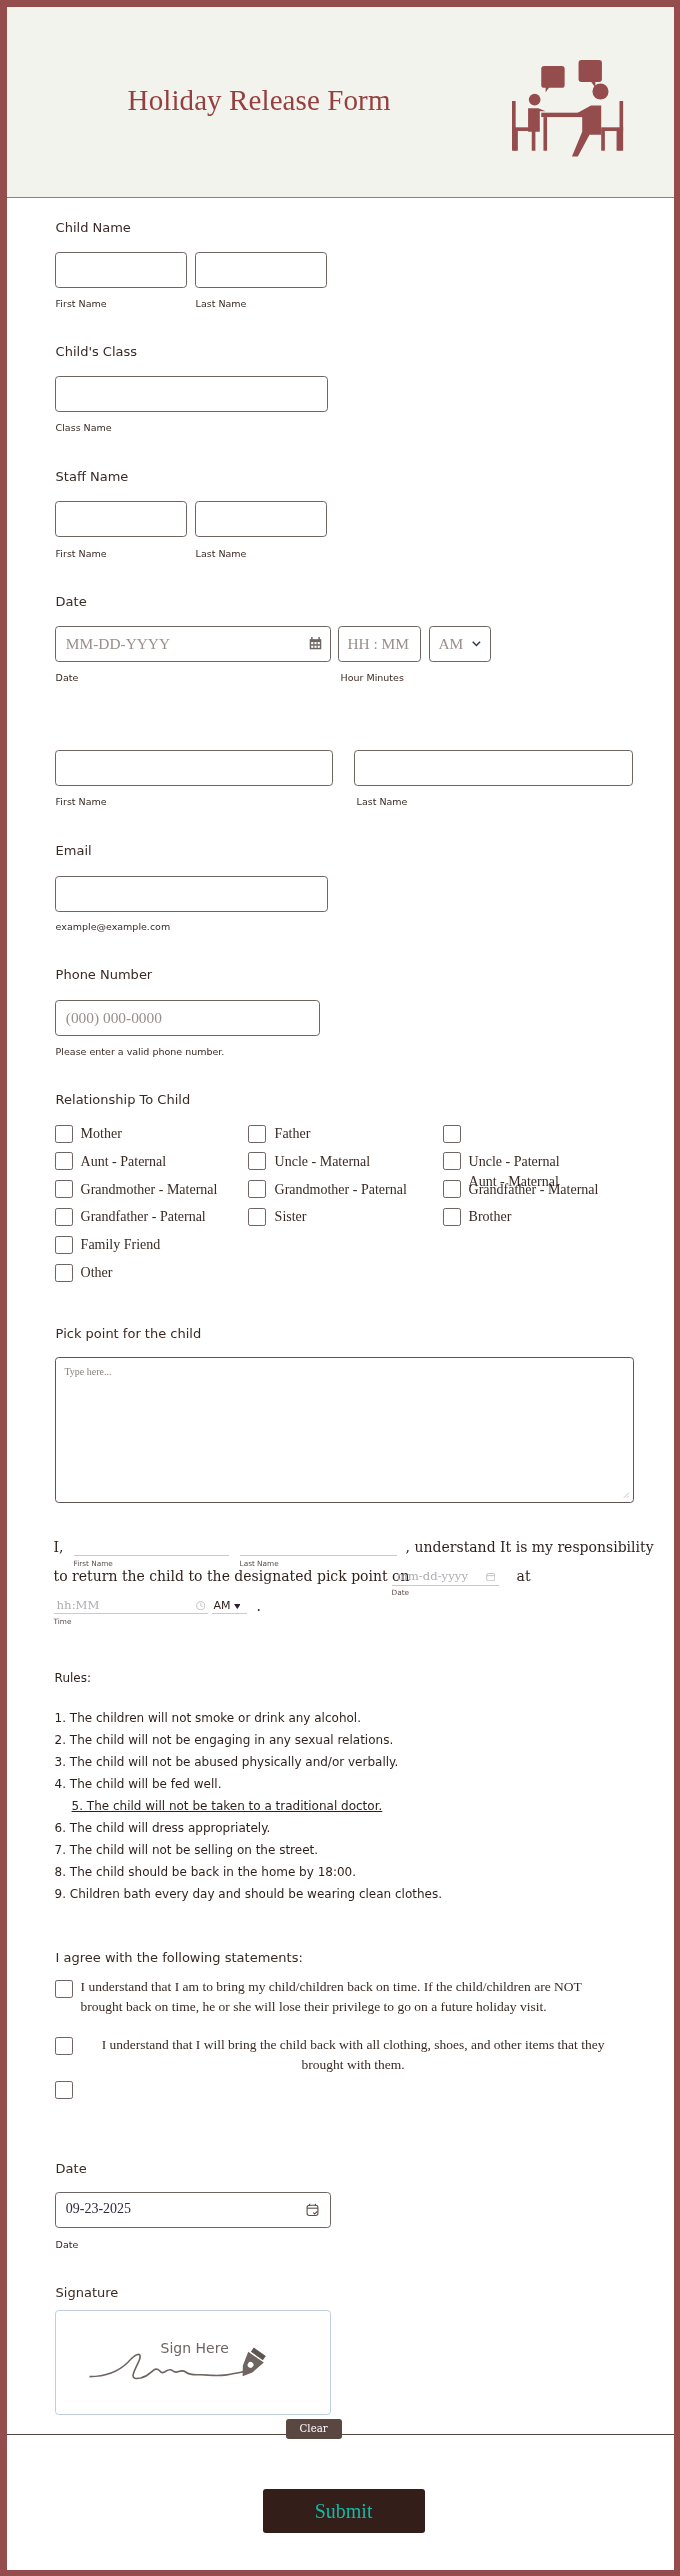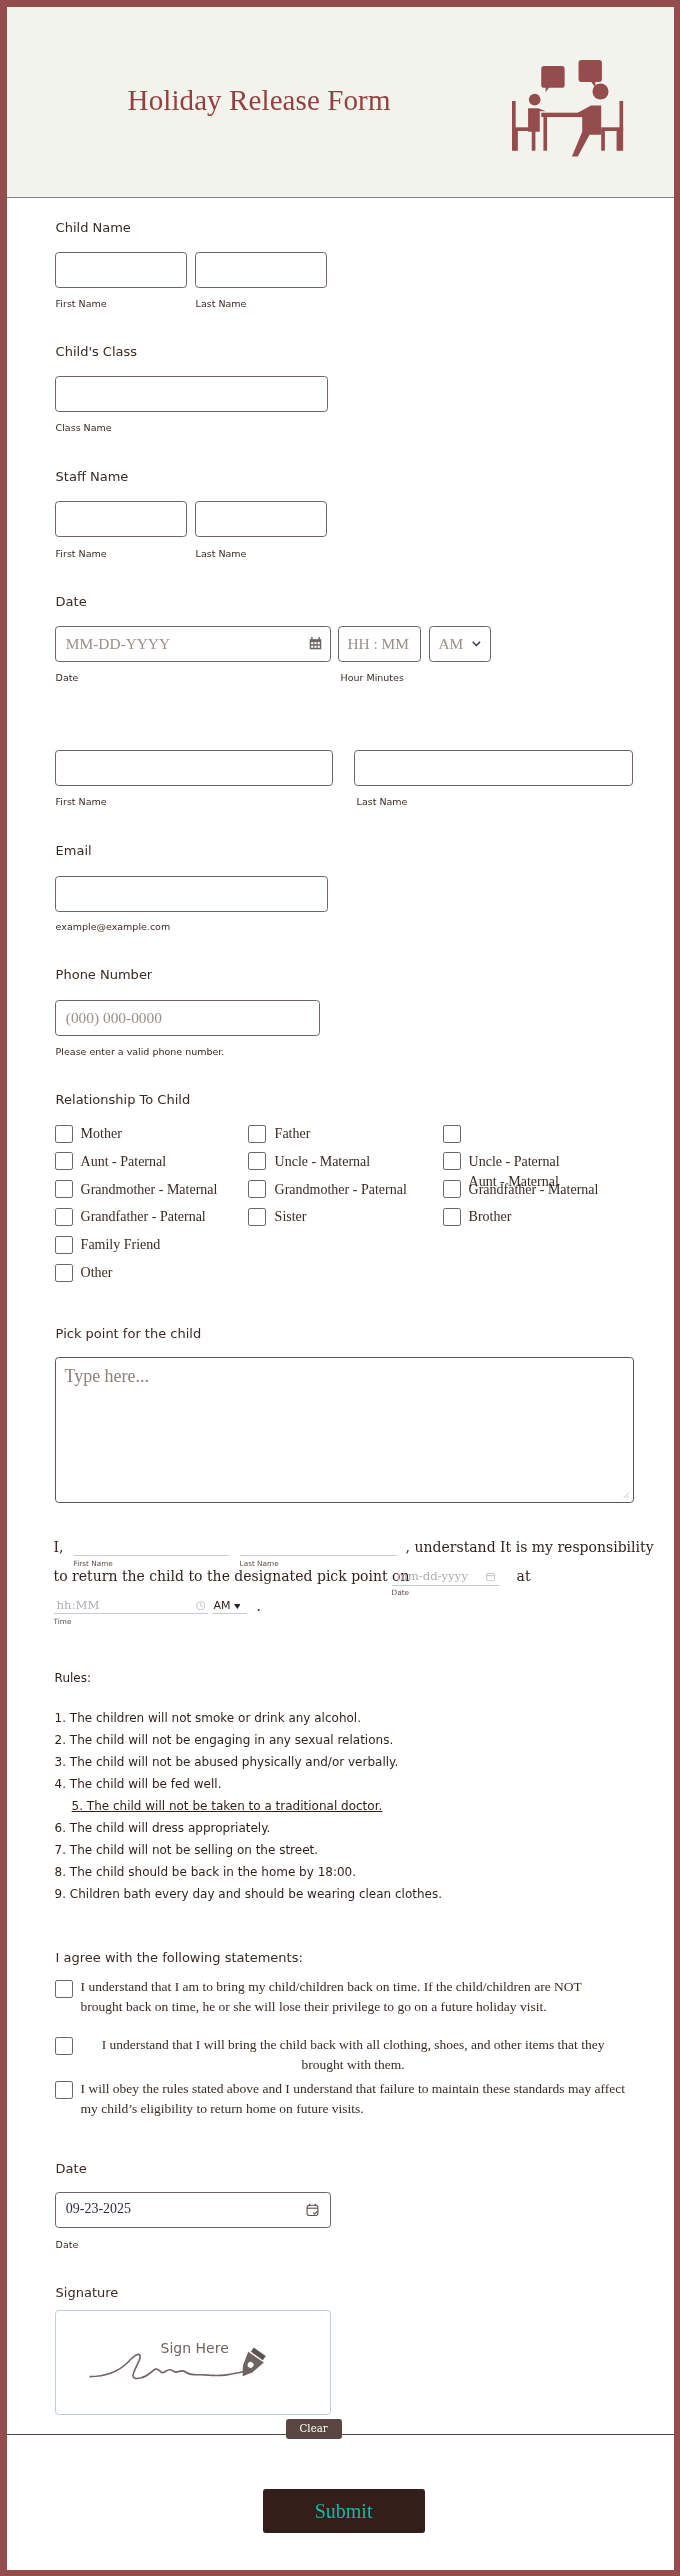--- a/index.html
+++ b/index.html
@@ -153,21 +153,21 @@
   <div class="cb-label" style="left:462px;top:1202px;">Brother</div>
 
   <div class="cb" style="left:48px;top:1229px;"></div>
   <div class="cb-label" style="left:74px;top:1230px;">Family Friend</div>
 
   <div class="cb" style="left:48px;top:1257px;"></div>
   <div class="cb-label" style="left:74px;top:1258px;">Other</div>
 
   <div class="abs label" style="left:49px;top:1319px;">Pick point for the child</div>
   <div class="textarea" style="left:48px;top:1350px;width:579px;height:146px;">
-    <span class="ph" style="top:8.8px;left:8.8px;font-size:18px;color:#8a807d;">Type here...</span>
+    <span class="ph" style="top:8.8px;left:8.8px;font-size:10px;color:#8a807d;">Type here...</span>
     <svg style="position:absolute;right:2.9px;bottom:2.9px;" width="6.6" height="6.6" viewBox="0 0 9 9">
           <line x1="1" y1="8" x2="8" y2="1" stroke="#aaa"></line>
           <line x1="5" y1="8" x2="8" y2="5" stroke="#aaa"></line>
         </svg>
   </div>
 
   <div class="inline-text" style="left:47px;top:1532px;">I,</div>
   <div class="uline" style="left:67px;top:1548px;width:155px;"></div>
   <div class="tiny" style="left:67px;top:1552px;">First Name</div>
   <div class="uline" style="left:233px;top:1548px;width:157px;"></div>
@@ -208,21 +208,20 @@
   <div class="rule" style="left:48px;top:1836px;">7. The child will not be selling on the street.</div>
   <div class="rule" style="left:48px;top:1858px;">8. The child should be back in the home by 18:00.</div>
   <div class="rule" style="left:48px;top:1880px;">9. Children bath every day and should be wearing clean clothes.</div>
 
   <div class="abs label" style="left:49px;top:1943px;">I agree with the following statements:</div>
   <div class="cb" style="left:48px;top:1973px;"></div>
   <div class="agree" style="left:74px;top:1970px;">I understand that I am to bring my child/children back on time. If the child/children are NOT brought back on time, he or she will lose their privilege to go on a future holiday visit.</div>
   <div class="cb" style="left:48px;top:2030px;"></div>
   <div class="agree" style="left:74px;top:2028px;text-align:center;">I understand that I will bring the child back with all clothing, shoes, and other items that they brought with them.</div>
   <div class="cb" style="left:48px;top:2074px;"></div>
-  <div class="agree" style="left:74px;top:2072px;">I will obey the rules stated above and I understand that failure to maintain these standards may affect my child’s eligibility to return home on future visits.</div>
 
   <div class="abs label" style="left:49px;top:2154px;">Date</div>
   <div class="input" style="left:48px;top:2185px;width:276px;">
     <span class="ph" style="color:#2e2a40;font-size:14px;top:8.8px;">09-23-2025</span>
     <svg style="position:absolute;right:10.2px;top:10.2px;" width="13" height="14" viewBox="0 0 18 19">
       <rect x="1.5" y="3" width="15" height="14" rx="3" fill="none" stroke="#5a4c48" stroke-width="1.5"></rect>
       <line x1="1.5" y1="7" x2="16.5" y2="7" stroke="#5a4c48" stroke-width="1.5"></line>
       <line x1="5" y1="1" x2="5" y2="4" stroke="#5a4c48" stroke-width="1.5"></line>
           <line x1="13" y1="1" x2="13" y2="4" stroke="#5a4c48" stroke-width="1.5"></line>
       <polyline points="10,13 12,15 16,11" fill="none" stroke="#5a4c48" stroke-width="1.5"></polyline>

